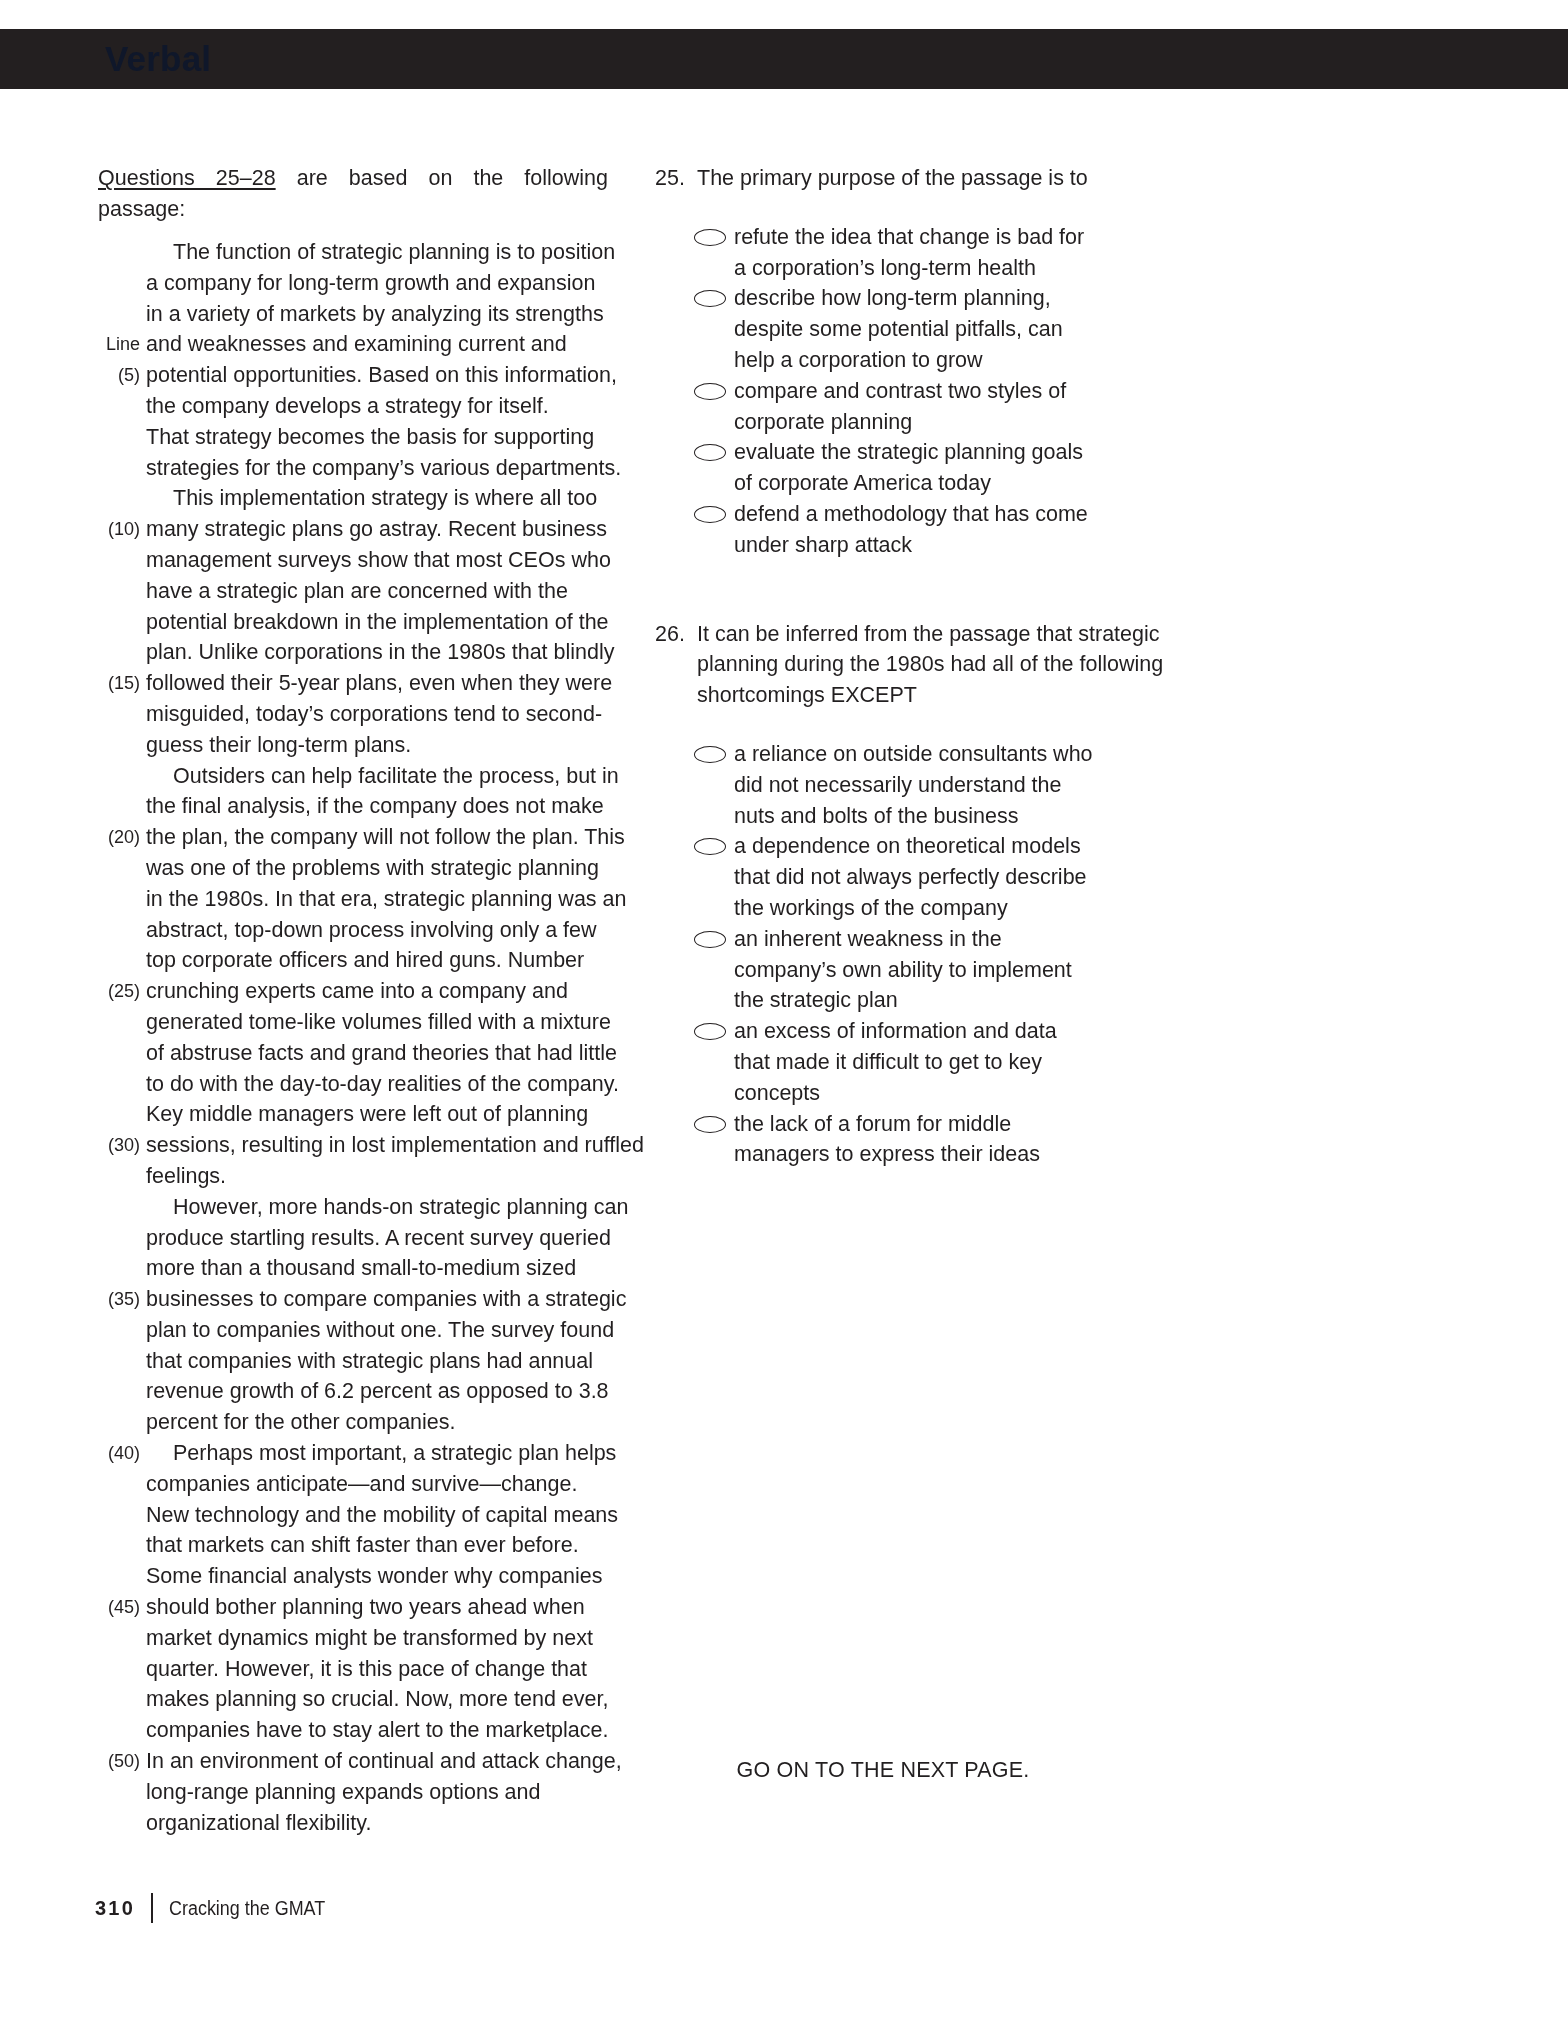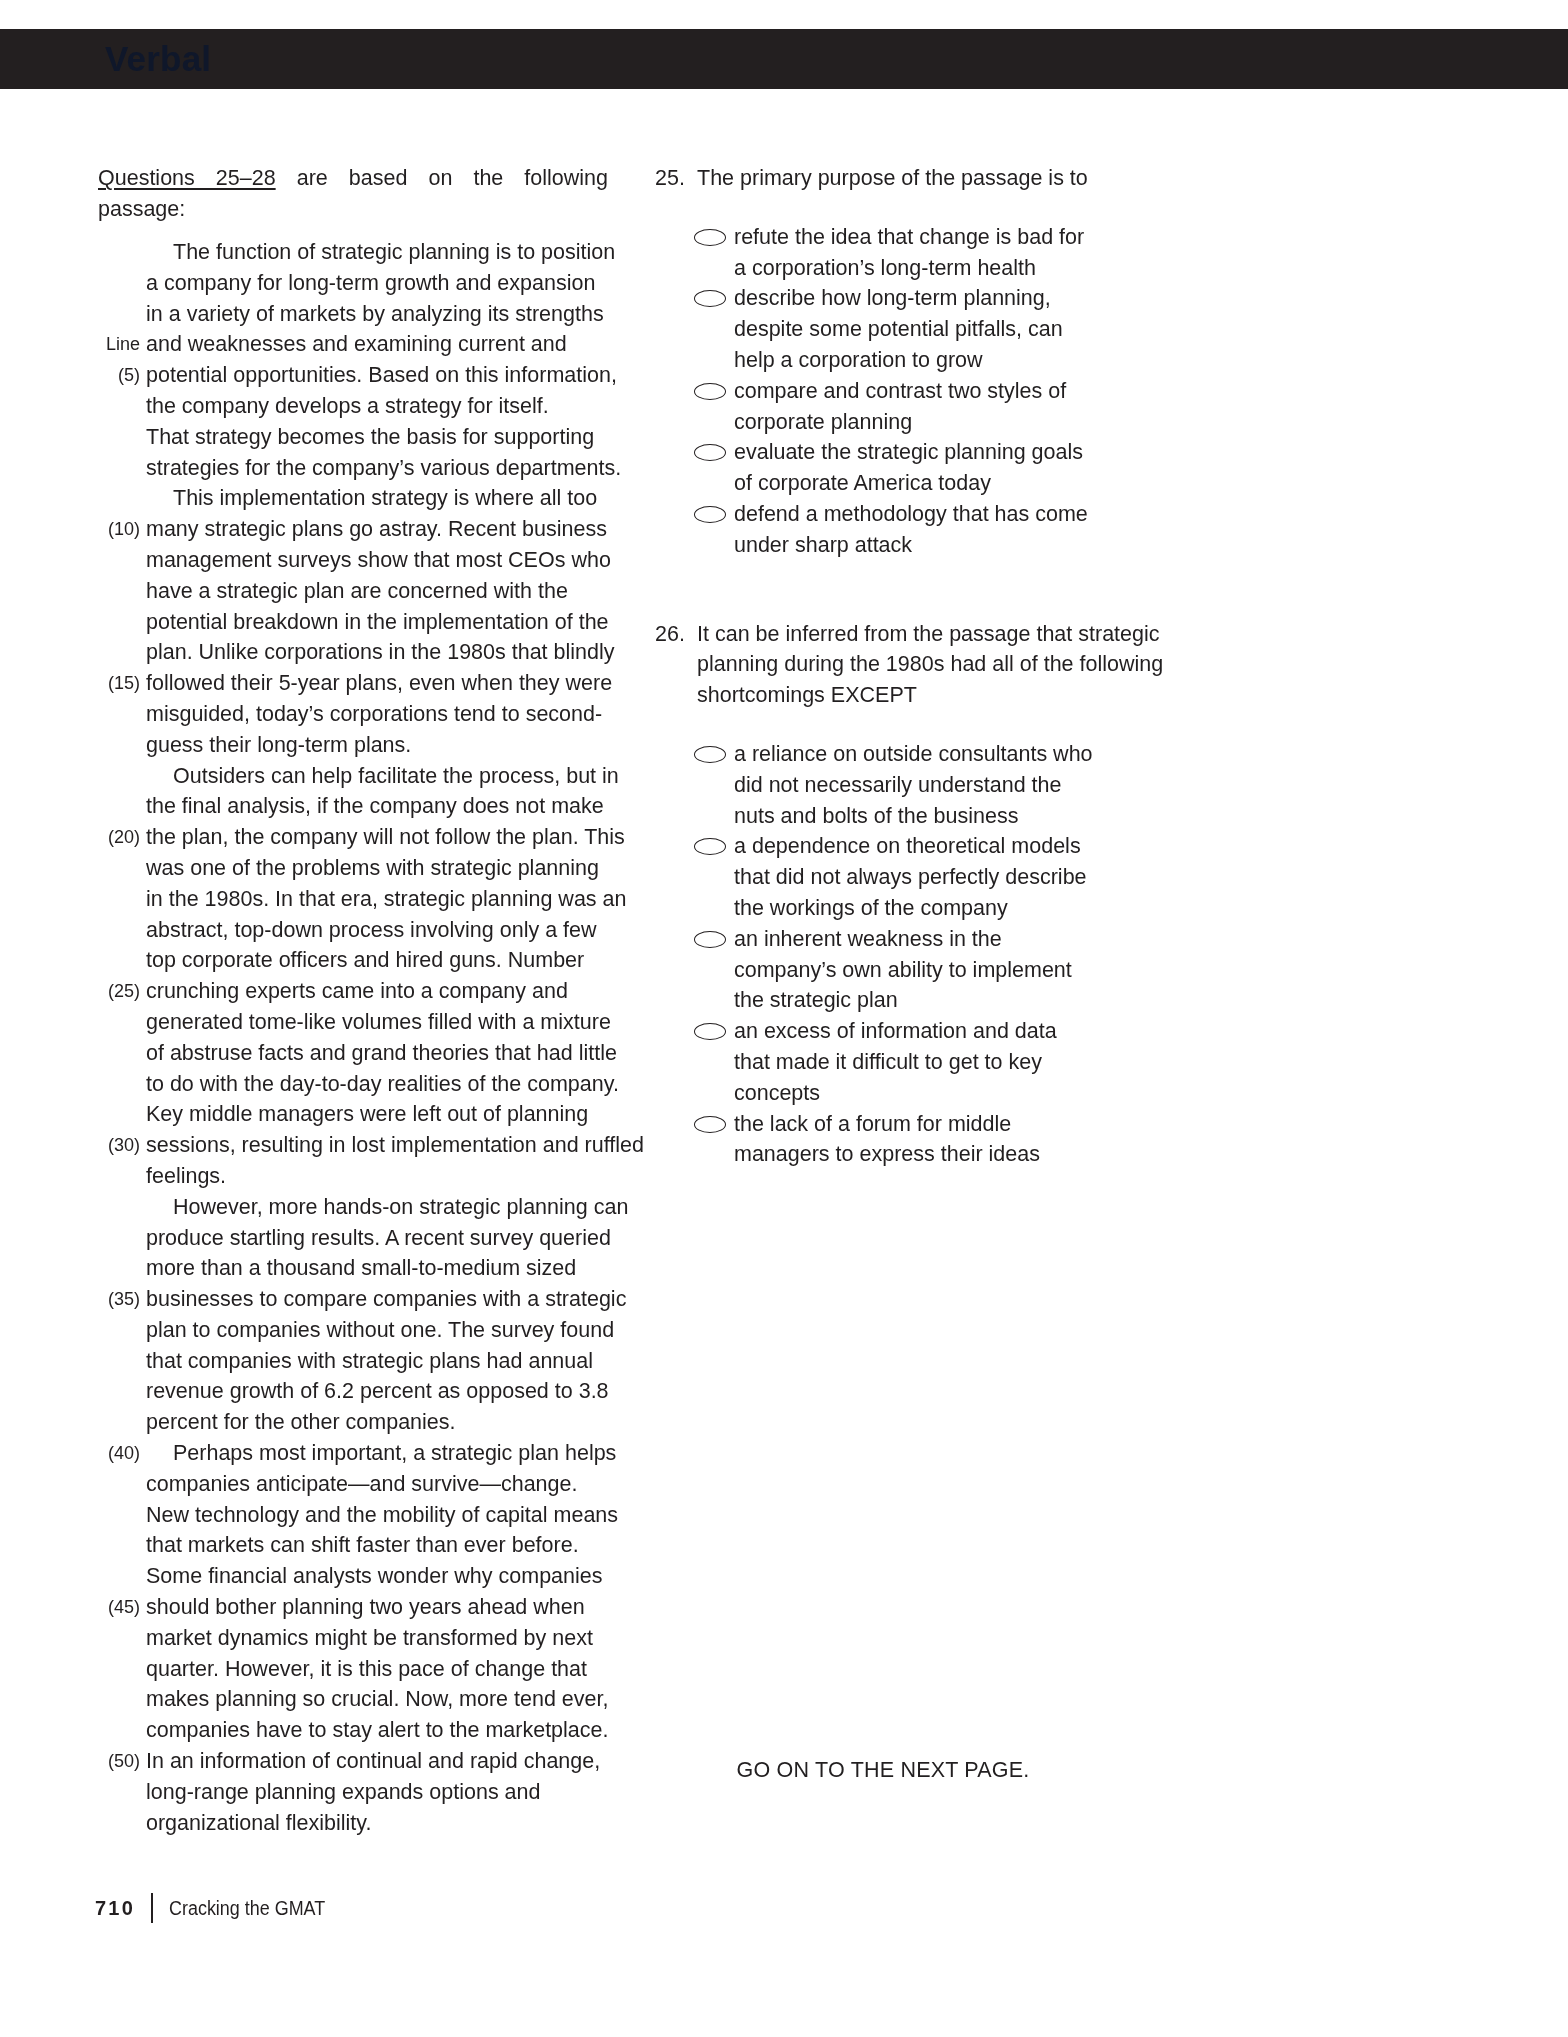--- a/index.html
+++ b/index.html
@@ -245,21 +245,21 @@
         <div class="pline indent"><span class="lno">(40)</span><span class="ptext">Perhaps most important, a strategic plan helps</span></div>
         <div class="pline"><span class="lno"></span><span class="ptext">companies anticipate—and survive—change.</span></div>
         <div class="pline"><span class="lno"></span><span class="ptext">New technology and the mobility of capital means</span></div>
         <div class="pline"><span class="lno"></span><span class="ptext">that markets can shift faster than ever before.</span></div>
         <div class="pline"><span class="lno"></span><span class="ptext">Some financial analysts wonder why companies</span></div>
         <div class="pline"><span class="lno">(45)</span><span class="ptext">should bother planning two years ahead when</span></div>
         <div class="pline"><span class="lno"></span><span class="ptext">market dynamics might be transformed by next</span></div>
         <div class="pline"><span class="lno"></span><span class="ptext">quarter. However, it is this pace of change that</span></div>
         <div class="pline"><span class="lno"></span><span class="ptext">makes planning so crucial. Now, more tend ever,</span></div>
         <div class="pline"><span class="lno"></span><span class="ptext">companies have to stay alert to the marketplace.</span></div>
-        <div class="pline"><span class="lno">(50)</span><span class="ptext">In an information of continual and rapid change,</span></div>
+        <div class="pline"><span class="lno">(50)</span><span class="ptext">In an environment of continual and attack change,</span></div>
         <div class="pline"><span class="lno"></span><span class="ptext">long-range planning expands options and</span></div>
         <div class="pline"><span class="lno"></span><span class="ptext">organizational flexibility.</span></div>
       </div>
   </div>
 
   <div class="col-right">
     <div id="questions-root">
         <div class="qblock">
           <div class="qhead">
             <span class="qnum">25.</span>
@@ -332,18 +332,18 @@
 managers to express their ideas</span>
             </div>
           </div>
         </div>
       </div>
   </div>
 
   <div class="goon">GO ON TO THE NEXT PAGE.</div>
 
   <div class="footer">
-    <span class="folio">710</span>
+    <span class="folio">310</span>
     <span class="folio-rule"></span>
     <span class="book-title">Cracking the GMAT</span>
   </div>
 
 </div>
 
 </body></html>

